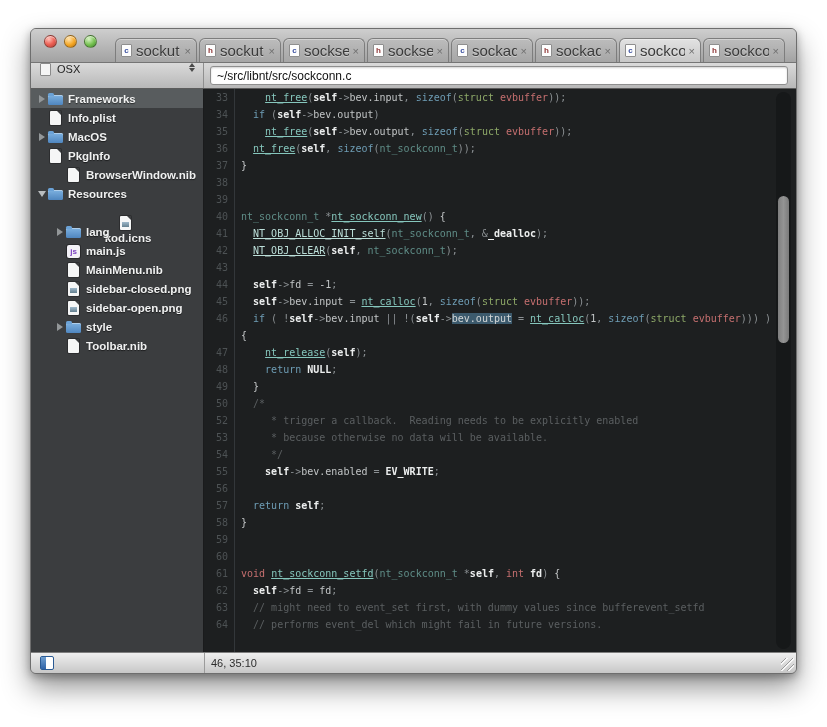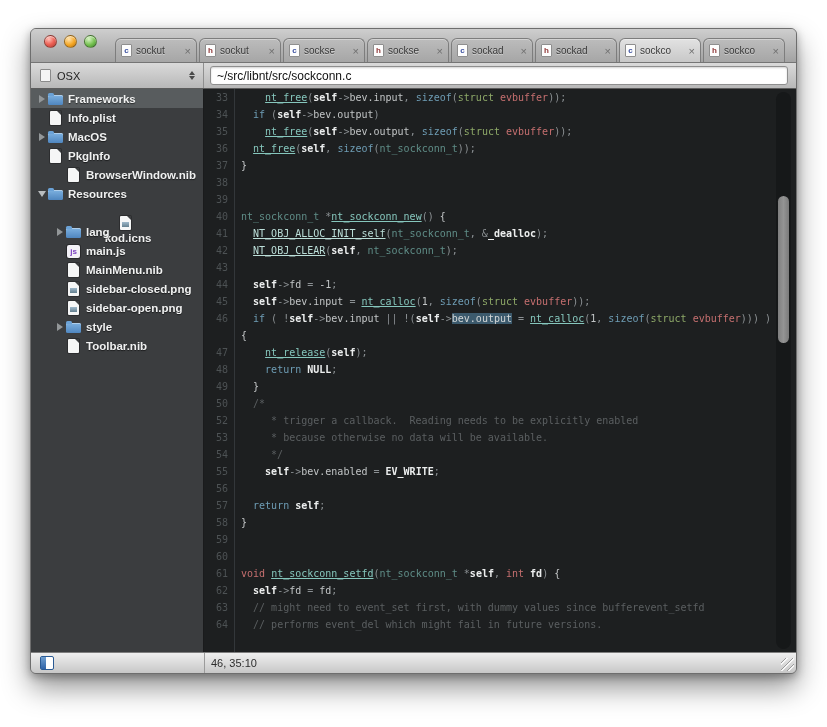--- a/index.html
+++ b/index.html
@@ -31,28 +31,28 @@
          border:1px solid #7d7d7d; border-bottom:none; border-radius:6px 6px 0 0;
          background:linear-gradient(#bcbcbc,#a6a6a6);
          display:flex; align-items:center; padding:0 5px; gap:4px; overflow:hidden;
          box-shadow:inset 0 1px 0 rgba(255,255,255,.35); }
   .tab.active { background:linear-gradient(#e2e2e2,#c8c8c8); }
   .tab-doc { width:11px; height:13px; flex:0 0 11px; background:#fdfdfd; border:1px solid #8e8e8e;
              border-radius:1px; font:bold 8px "Liberation Sans",sans-serif;
              display:flex; align-items:center; justify-content:center; }
   .tab-doc.c { color:#3d52a0; }
   .tab-doc.h { color:#8e3434; }
-  .tab-label { font-size:10px; color:#3a3a3a; white-space:nowrap; overflow:hidden; flex:1;
+  .tab-label { font-size:15px; color:#3a3a3a; white-space:nowrap; overflow:hidden; flex:1;
                text-shadow:0 1px 0 rgba(255,255,255,.4); }
   .tab-close { font-size:11px; color:#6f6f6f; flex:0 0 auto; line-height:10px; }
 
   
   .toolbar { height:26px; flex:0 0 26px; background:linear-gradient(#dadada,#b8b8b8);
              border-bottom:1px solid #5c5c5c; display:flex; align-items:center; }
-  .popup { width:173px; flex:0 0 173px; height:100%; display:flex; align-items:center;
+  .popup { width:173px; flex:0 0 173px; height:100%; display:flex; align-items:flex-start;
            padding:0 6px 0 9px; gap:6px; border-right:1px solid #8f8f8f; }
   .popup-doc { width:11px; height:13px; background:#f4f4f4; border:1px solid #8a8a8a; border-radius:1px; }
   .popup-label { font-size:11px; color:#1f1f1f; flex:1; }
   .stepper { display:flex; flex-direction:column; gap:1px; align-items:center; padding-right:2px; }
   .stepper i { display:block; width:0; height:0; border-left:3px solid transparent; border-right:3px solid transparent; }
   .stepper .up { border-bottom:4px solid #4a4a4a; }
   .stepper .dn { border-top:4px solid #4a4a4a; }
   .pathwrap { flex:1; padding:0 8px 0 6px; }
   .pathfield { width:100%; height:19px; border:1px solid #8e8e8e; border-radius:3px;
                background:#fff; font-size:12px; color:#111; padding:0 6px; outline:none;

